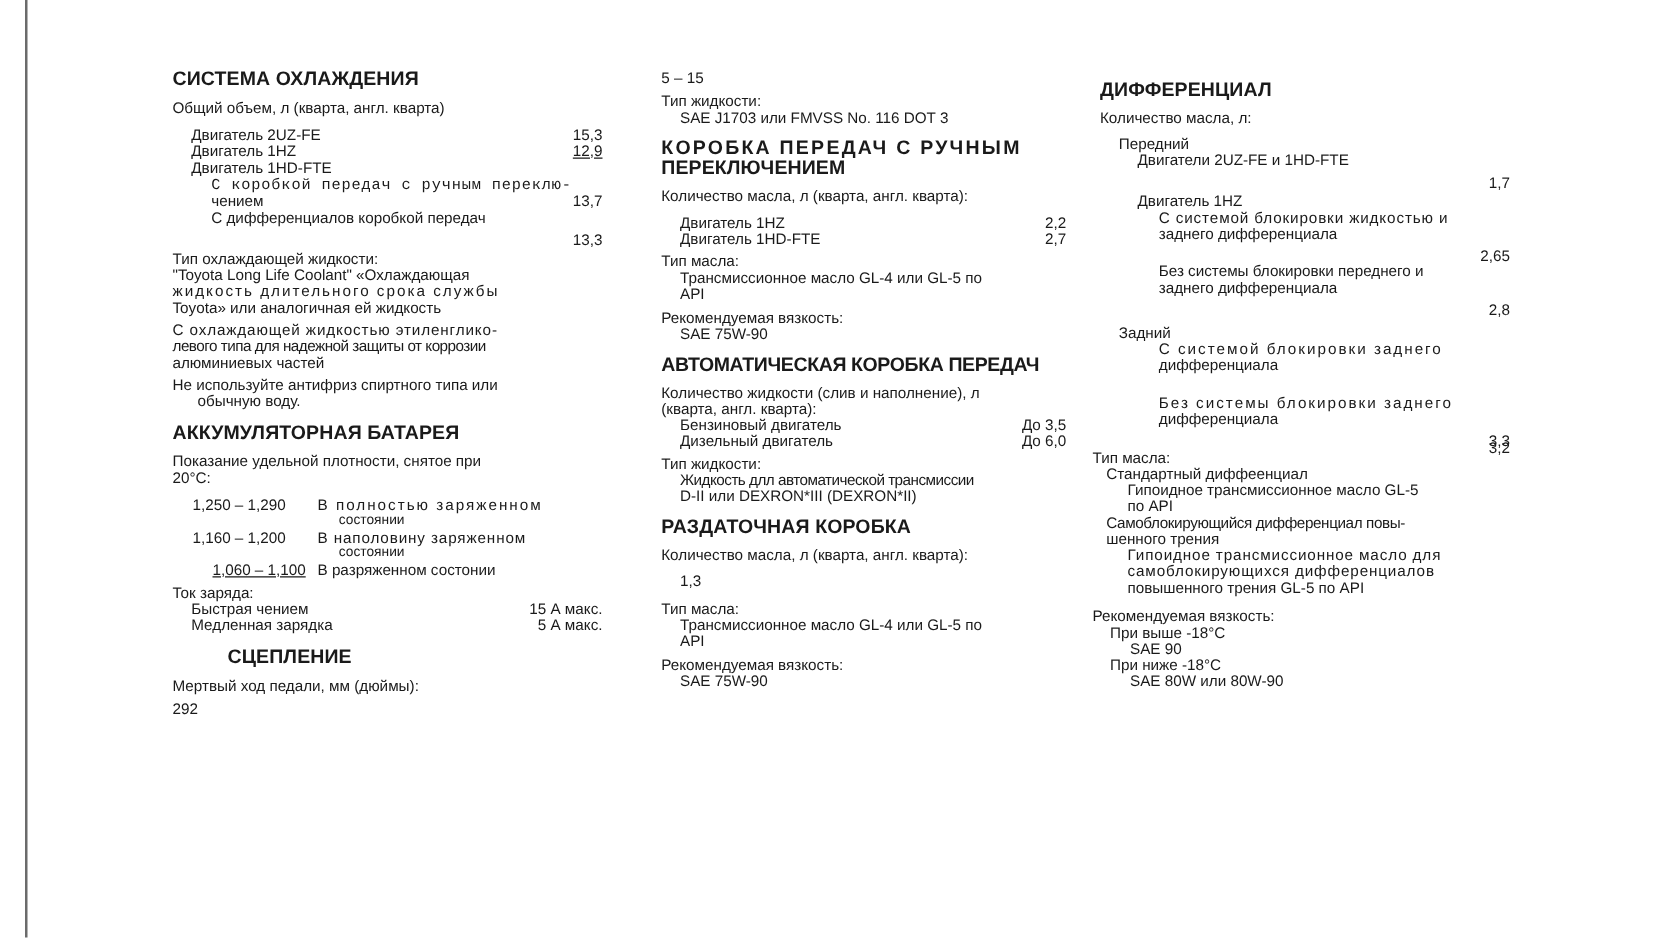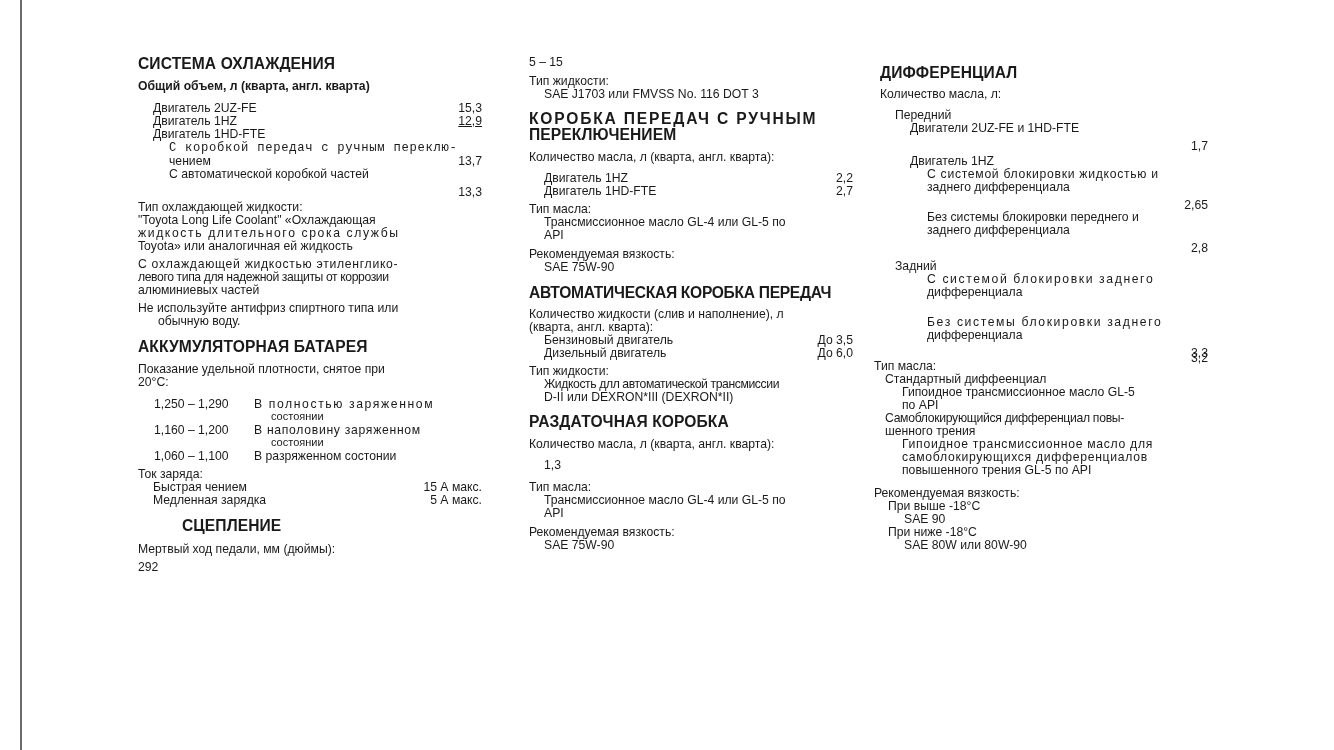--- a/index.html
+++ b/index.html
@@ -19,32 +19,32 @@
   .ls { letter-spacing:1.6px; }
   .ls2 { letter-spacing:0.7px; }
 </style>
 </head>
 <body>
 
 <div class="edge-line"></div>
 
 <div class="col c1">
   <div class="h" style="top:55px;">СИСТЕМА ОХЛАЖДЕНИЯ</div>
-  <div class="t" style="top:80px;font-weight:bold;">Общий объем, л (кварта, англ. кварта)</div>
+  <div class="t" style="top:80px;">Общий объем, л (кварта, англ. кварта)</div>
 
   <div class="t" style="top:102px; left:15px;">Двигатель 2UZ-FE</div>
   <div class="r" style="top:102px; right:8px;">15,3</div>
   <div class="t" style="top:115px; left:15px;">Двигатель 1HZ</div>
   <div class="r" style="top:115px; right:8px;text-decoration:underline;">12,9</div>
   <div class="t" style="top:128px; left:15px;">Двигатель 1HD-FTE</div>
 
   <div class="t ls2" style="top:142px; left:31px;font-family:Liberation Mono, monospace;">С коробкой передач с ручным переклю-</div>
   <div class="t" style="top:155px; left:31px;">чением</div>
   <div class="r" style="top:155px; right:8px;">13,7</div>
-  <div class="t" style="top:168px; left:31px;">С автоматической коробкой частей</div>
+  <div class="t" style="top:168px; left:31px;">С дифференциалов коробкой передач</div>
   <div class="r" style="top:186px; right:8px;">13,3</div>
 
   <div class="t" style="top:201px;">Тип охлаждающей жидкости:</div>
   <div class="t" style="top:214px;">"Toyota Long Life Coolant" «Охлаждающая</div>
   <div class="t ls" style="top:227px;">жидкость длительного срока службы</div>
   <div class="t" style="top:240px;">Toyota» или аналогичная ей жидкость</div>
 
   <div class="t ls2" style="top:258px;">С охлаждающей жидкостью этиленглико-</div>
   <div class="t" style="top:271px; letter-spacing:-0.4px;">левого типа для надежной защиты от коррозии</div>
   <div class="t" style="top:284px;">алюминиевых частей</div>
@@ -55,21 +55,21 @@
   <div class="h" style="top:338px;">АККУМУЛЯТОРНАЯ БАТАРЕЯ</div>
   <div class="t" style="top:363px;">Показание удельной плотности, снятое при</div>
   <div class="t" style="top:376px;">20°C:</div>
 
   <div class="t" style="top:398px; left:16px;">1,250 – 1,290</div>
   <div class="t ls" style="top:398px; left:116px;">В полностью заряженном</div>
   <div class="t" style="top:410px; left:133px; font-size:11px;">состоянии</div>
   <div class="t" style="top:424px; left:16px;">1,160 – 1,200</div>
   <div class="t ls2" style="top:424px; left:116px;">В наполовину заряженном</div>
   <div class="t" style="top:436px; left:133px; font-size:11px;">состоянии</div>
-  <div class="t" style="top:450px; left:16px;">1,060 – 1,100</div>
+  <div class="t" style="top:450px; left:32px;text-decoration:underline;">1,060 – 1,100</div>
   <div class="t" style="top:450px; left:116px;">В разряженном состонии</div>
 
   <div class="t" style="top:468px;">Ток заряда:</div>
   <div class="t" style="top:481px; left:15px;">Быстрая чением</div>
   <div class="r" style="top:481px; right:8px;">15 А макс.</div>
   <div class="t" style="top:494px; left:15px;">Медленная зарядка</div>
   <div class="r" style="top:494px; right:8px;">5 А макс.</div>
 
   <div class="h" style="top:517px;margin-left:44px;">СЦЕПЛЕНИЕ</div>
   <div class="t" style="top:543px;">Мертвый ход педали, мм (дюймы):</div>

